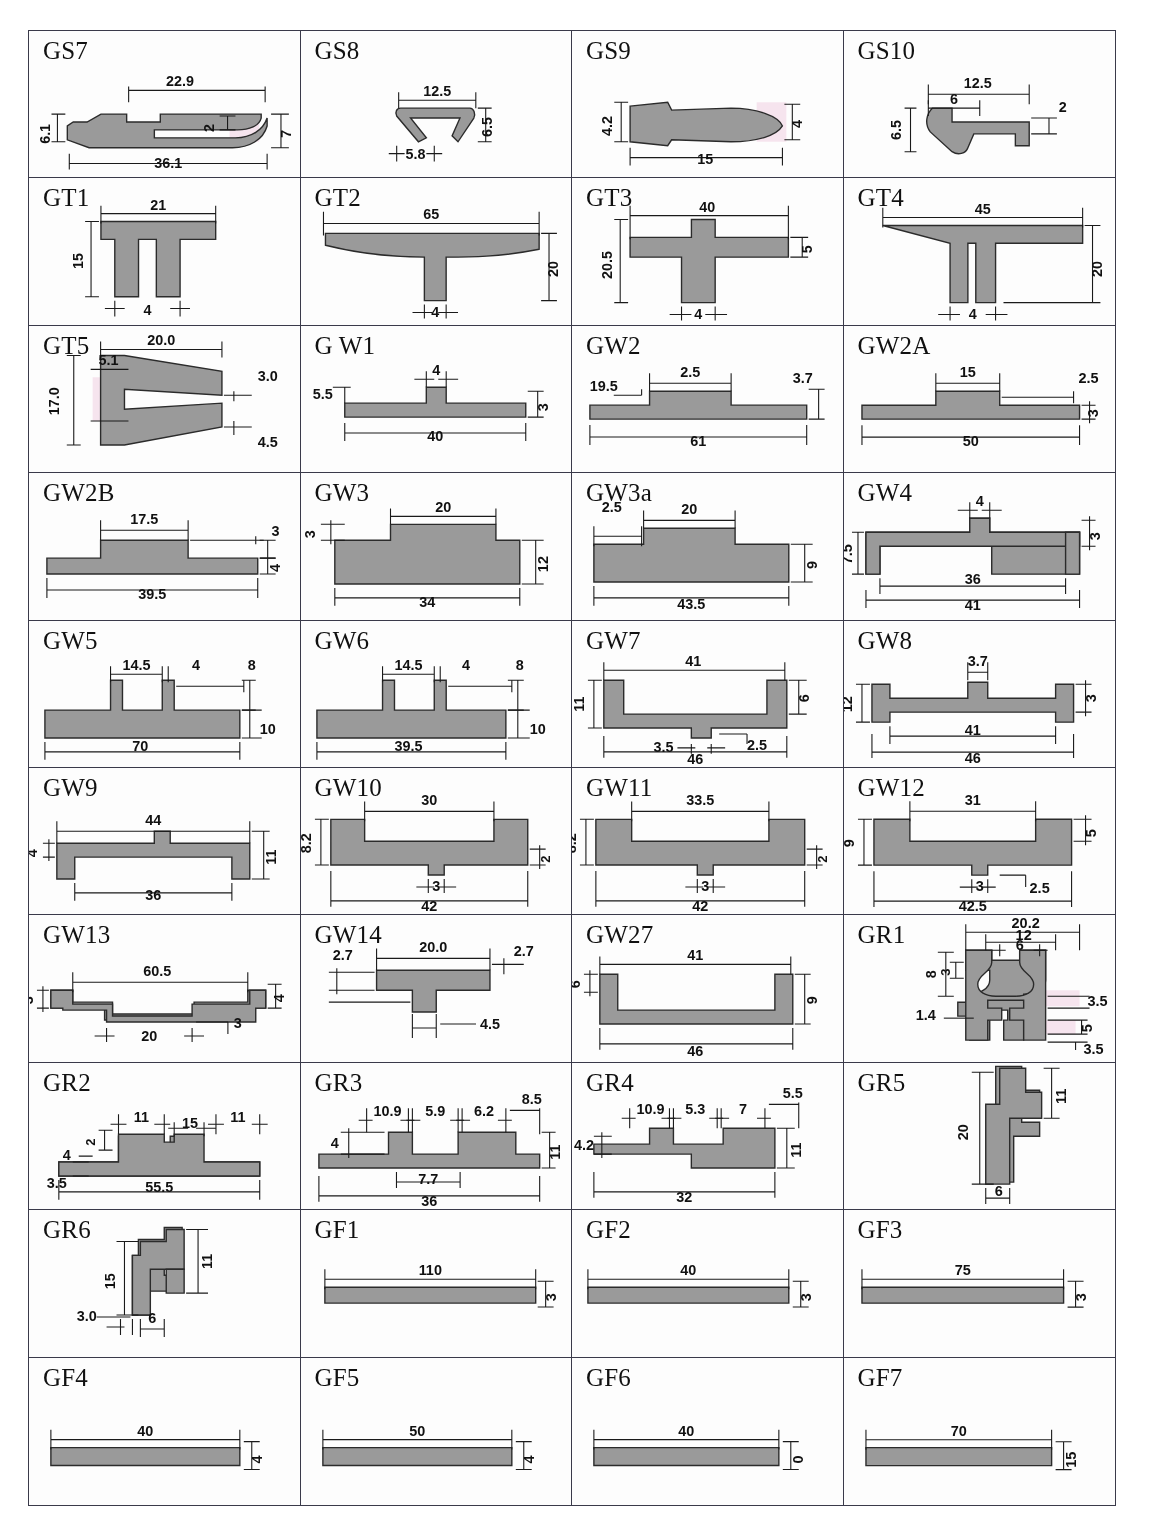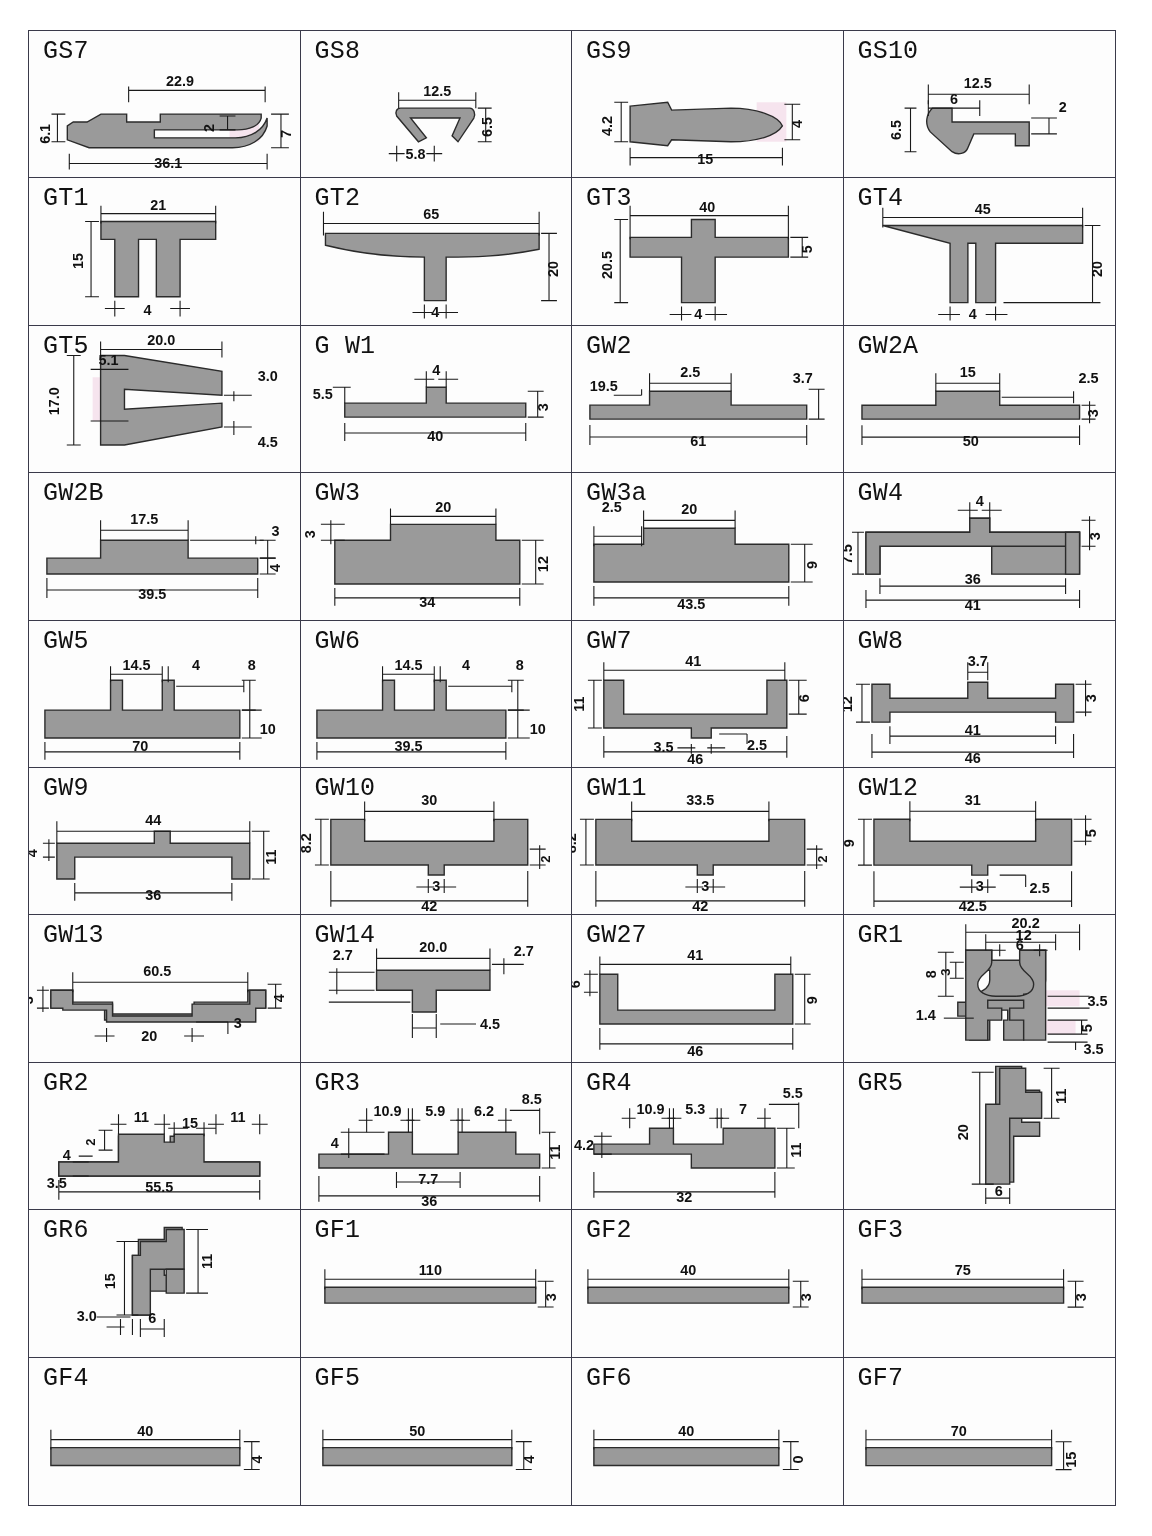--- a/index.html
+++ b/index.html
@@ -27,21 +27,21 @@
     box-sizing:border-box;
     overflow:hidden;
   }
   .cell:nth-child(4n){border-right:none;text-align:center;}
   .cell:nth-child(n+37){border-bottom:none;}
   .code{
     position:absolute; left:14px; top:6px;
     font-size:25px; font-weight:400;
     letter-spacing:.2px;
     color:#111;
-    font-family:Liberation Mono, monospace;
+    font-family:Liberation Serif, serif;
   }
   .art{position:absolute; left:0; top:0; width:100%; height:100%;}
   svg{display:block;width:100%;height:100%;}
   .pf{fill:#9a9a9a;stroke:#2b2b2b;stroke-width:1.4;}
   .dl{stroke:#1a1a1a;stroke-width:1.1;fill:none;}
   .dt{font-size:14.5px;font-weight:bold;fill:#111;font-family:"Liberation Sans",sans-serif;}
   .dtS{font-size:13px;font-weight:bold;fill:#111;font-family:"Liberation Sans",sans-serif;}
   .pink{fill:#f6e4ee;stroke:none;}
 </style>
 </head>

